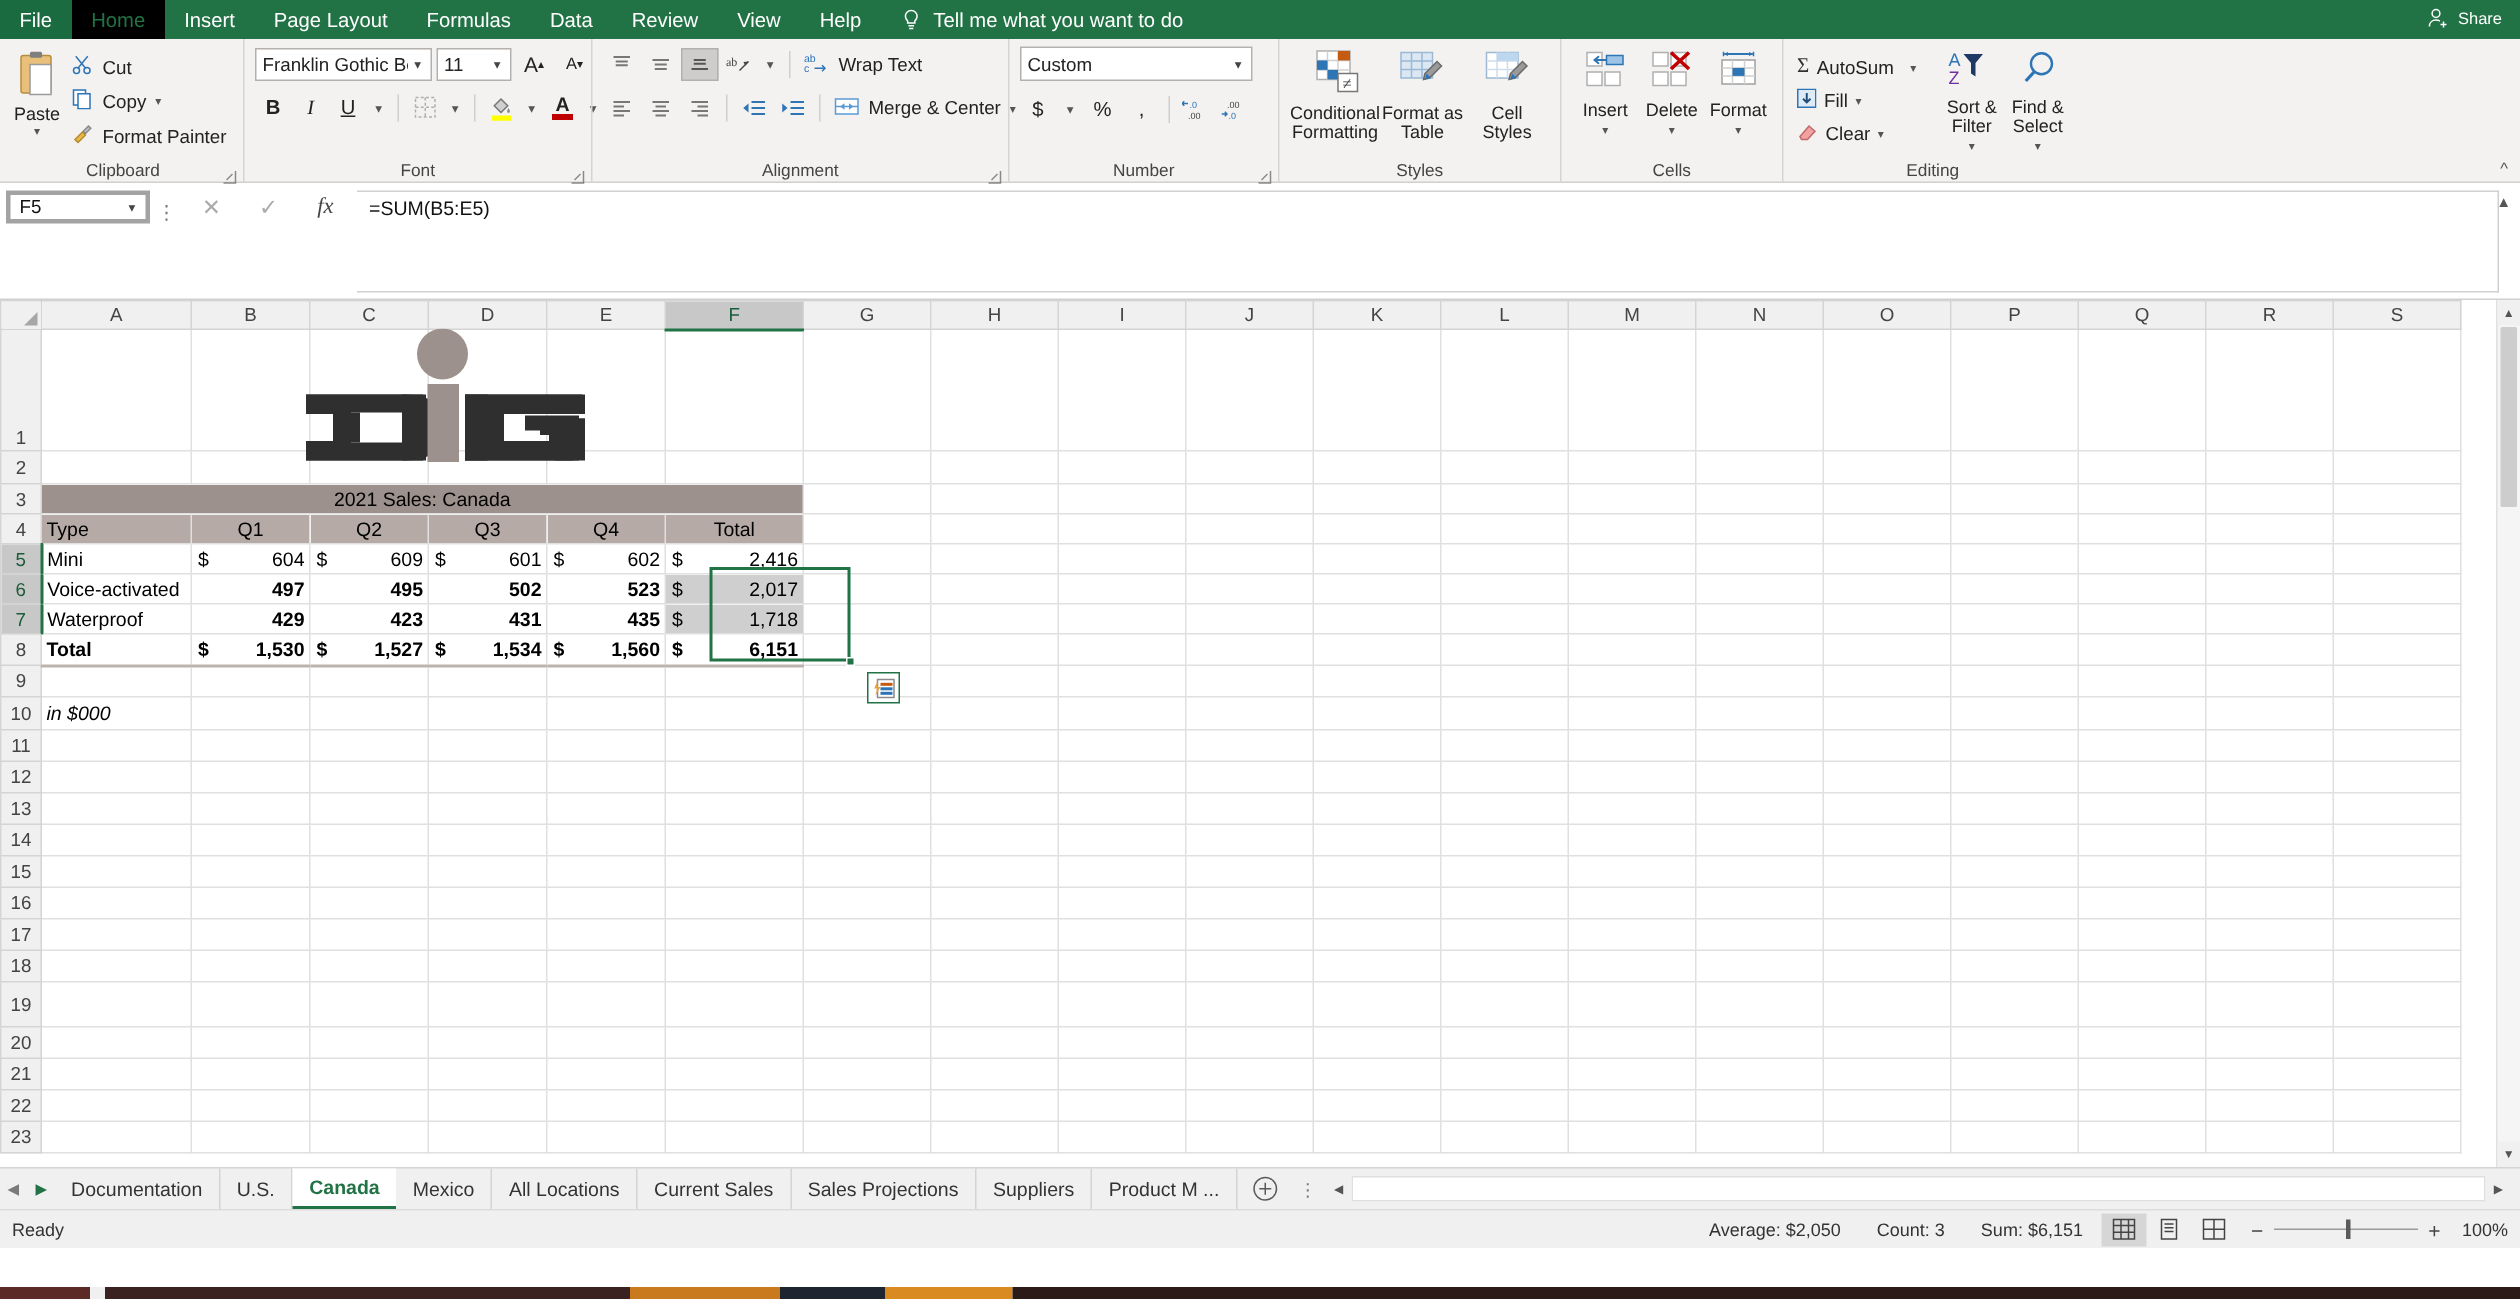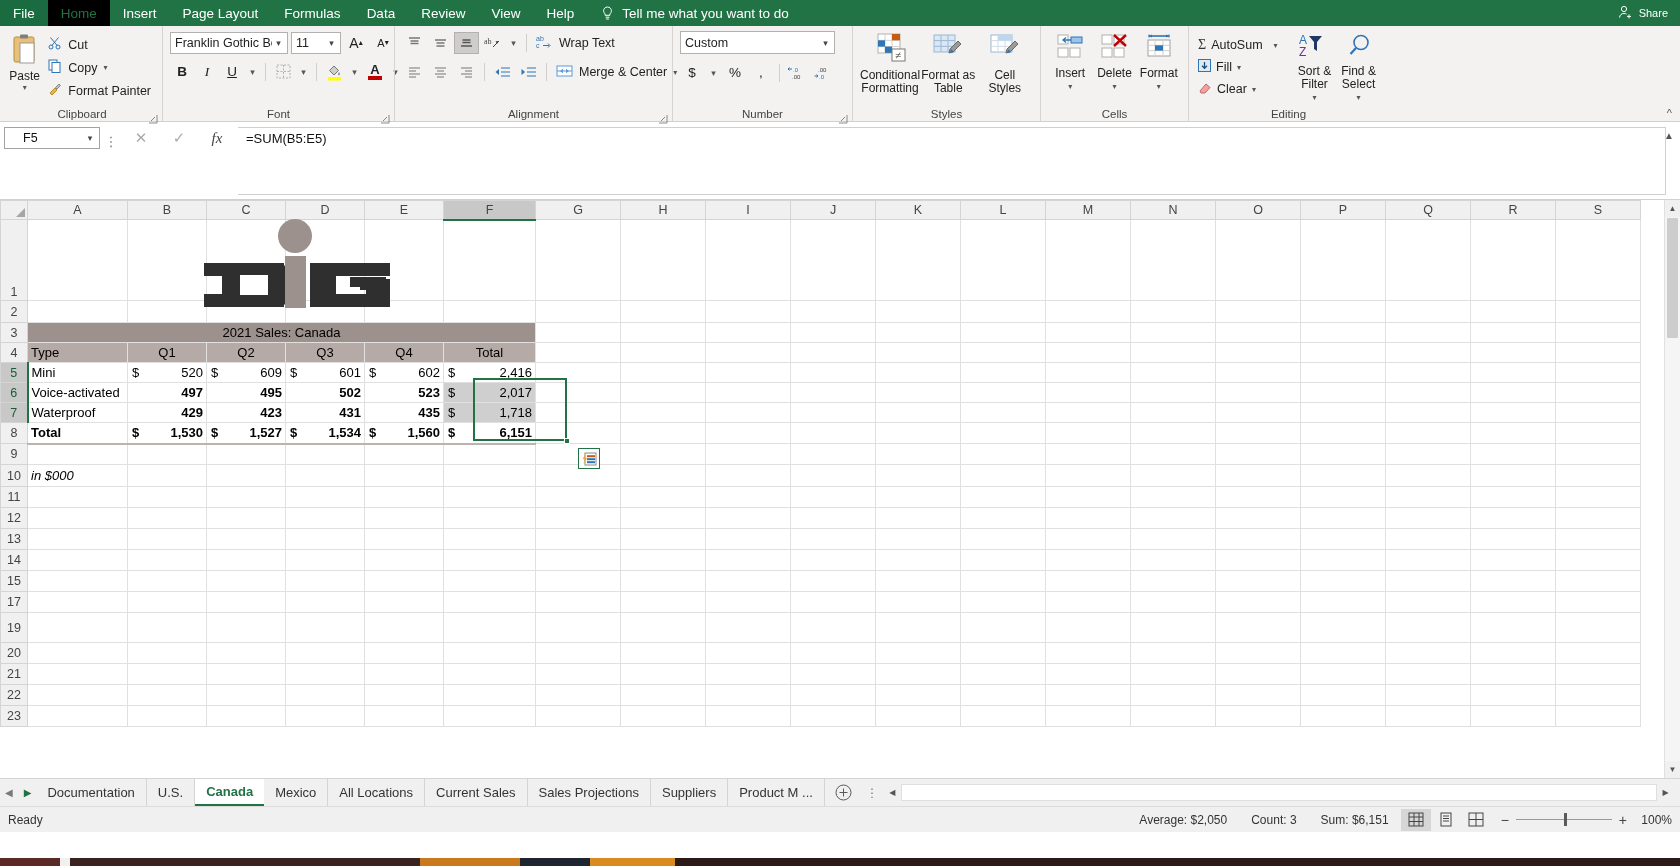--- a/index.html
+++ b/index.html
@@ -94,22 +94,22 @@
   .edrow { display: flex; align-items: center; gap: 5px; font-size: 12.5px; color: #222;
            height: 20px; cursor: pointer; white-space: nowrap; padding-left:2px;}
   .edcol { display: flex; flex-direction: column; gap: 2px; padding-top: 2px;}
 
   .collapse-ribbon { position: absolute; right: 8px; bottom: 2px; font-size: 11px; color: #555; cursor:pointer;}
 
   
   .fbar { height: 78px; background: #fff; display: flex; align-items: flex-start;
           border-bottom: 1px solid #d2d0ce; }
   .namebox {
-    margin: 5px 0 0 4px; width: 96px; height: 22px; border: 1px solid #a3a3a3;
-    display: flex; align-items: center; padding: 0 2px 0 18px; font-size: 12.5px; color: #111;
+    margin: 5px 0 0 4px; width: 96px; height: 22px; border: 3px solid #a3a3a3;
+    display: flex; align-items: center; padding: 0 2px 0 6px; font-size: 12.5px; color: #111;
   }
   .namebox .txt { flex: 1; }
   .namebox .arr { width: 14px; text-align:center; font-size: 9px; color: #444; }
   .fb-dots { width: 22px; height: 28px; display:flex; align-items:center; justify-content:center;
              color:#777; font-size: 13px; margin-top: 5px;}
   .fb-btns { display: flex; align-items: center; margin-top: 5px; height:22px;}
   .fb-btn { width: 38px; height: 22px; display: flex; align-items: center; justify-content: center;
             color: #aaa; font-size: 15px; cursor: pointer;}
   .fb-fx { font-style: italic; font-family: "Liberation Serif", serif; color: #444; font-size: 15px;}
   .fb-input {
@@ -818,21 +818,21 @@
         <td class="cell"></td>
             <td class="cell"></td>
         <td class="cell"></td>
             <td class="cell"></td>
         <td class="cell"></td>
       </tr>
 
       <tr style="height:20px">
         <th class="rowhead sel">5</th>
         <td class="cell">Mini</td>
-        <td class="cell r-money"><span class="cur">$</span><span>520</span></td>
+        <td class="cell r-money"><span class="cur">$</span><span>604</span></td>
         <td class="cell r-money"><span class="cur">$</span><span>609</span></td>
         <td class="cell r-money"><span class="cur">$</span><span>601</span></td>
         <td class="cell r-money"><span class="cur">$</span><span>602</span></td>
         <td class="cell r-money"><span class="cur">$</span><span>2,416</span></td>
         <td class="cell"></td>
             <td class="cell"></td>
         <td class="cell"></td>
             <td class="cell"></td>
         <td class="cell"></td>
             <td class="cell"></td>
@@ -1064,21 +1064,65 @@
             <td class="cell"></td>
             <td class="cell"></td>
             <td class="cell"></td>
             <td class="cell"></td>
             <td class="cell"></td>
             <td class="cell"></td>
             <td class="cell"></td>
             <td class="cell"></td>
           </tr>
       <tr style="height:21px">
+            <th class="rowhead">16</th>
+            <td class="cell"></td>
+            <td class="cell"></td>
+            <td class="cell"></td>
+            <td class="cell"></td>
+            <td class="cell"></td>
+            <td class="cell"></td>
+            <td class="cell"></td>
+            <td class="cell"></td>
+            <td class="cell"></td>
+            <td class="cell"></td>
+            <td class="cell"></td>
+            <td class="cell"></td>
+            <td class="cell"></td>
+            <td class="cell"></td>
+            <td class="cell"></td>
+            <td class="cell"></td>
+            <td class="cell"></td>
+            <td class="cell"></td>
+            <td class="cell"></td>
+          </tr>
+      <tr style="height:21px">
             <th class="rowhead">17</th>
+            <td class="cell"></td>
+            <td class="cell"></td>
+            <td class="cell"></td>
+            <td class="cell"></td>
+            <td class="cell"></td>
+            <td class="cell"></td>
+            <td class="cell"></td>
+            <td class="cell"></td>
+            <td class="cell"></td>
+            <td class="cell"></td>
+            <td class="cell"></td>
+            <td class="cell"></td>
+            <td class="cell"></td>
+            <td class="cell"></td>
+            <td class="cell"></td>
+            <td class="cell"></td>
+            <td class="cell"></td>
+            <td class="cell"></td>
+            <td class="cell"></td>
+          </tr>
+      <tr style="height:21px">
+            <th class="rowhead">18</th>
             <td class="cell"></td>
             <td class="cell"></td>
             <td class="cell"></td>
             <td class="cell"></td>
             <td class="cell"></td>
             <td class="cell"></td>
             <td class="cell"></td>
             <td class="cell"></td>
             <td class="cell"></td>
             <td class="cell"></td>

